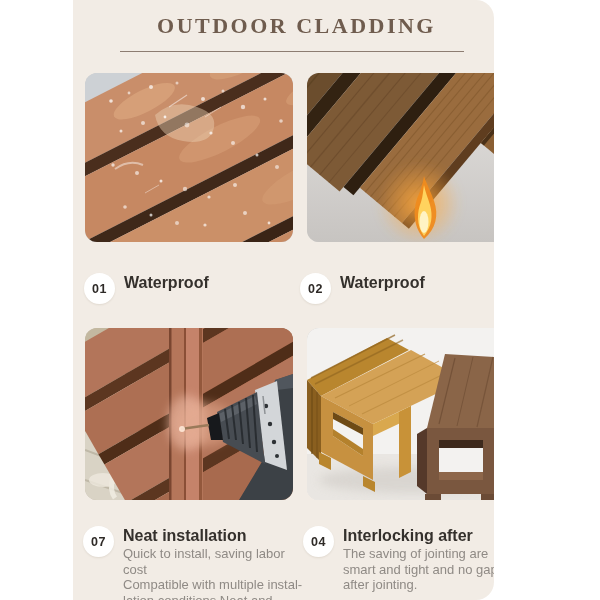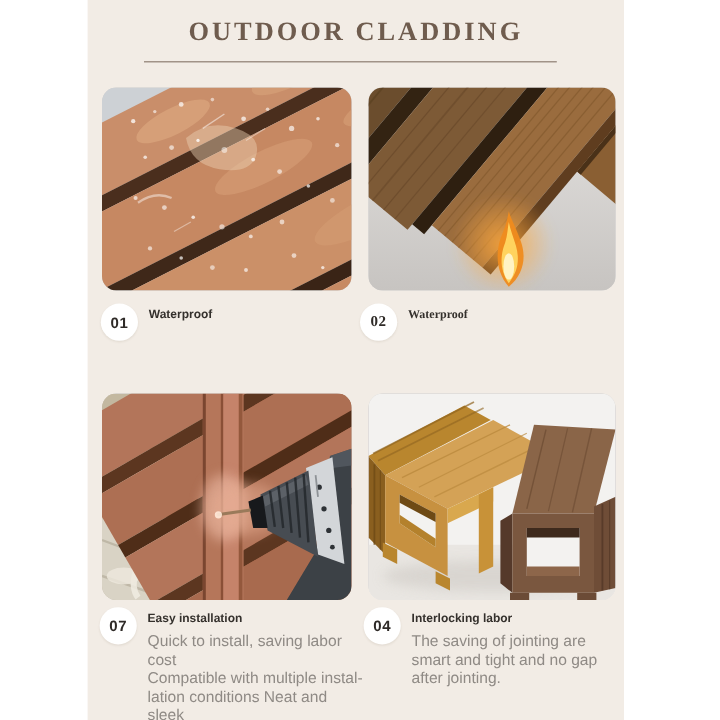--- a/index.html
+++ b/index.html
@@ -1,45 +1,45 @@
 <!DOCTYPE html>
 <html style="--page-bg: #ffffff; --panel-bg: #f2ece5; --title-color: #6f5c4e; --divider-color: #8d7d72; --badge-bg: #ffffff; --badge-text-color: #2e2a27; --feature-title-color: #34302c; --feature-desc-color: #8f8a85;"><head>
 <meta charset="utf-8">
 <style>
   html,body{margin:0;padding:0;}
   .canvas{
-    position:relative;width:600px;height:600px;overflow:hidden;
+    position:relative;width:494px;height:600px;overflow:hidden;
     background:var(--page-bg,#ffffff);
     font-family:"Liberation Sans",sans-serif;
     border-radius:18px;
   }
   .panel{position:absolute;left:73px;top:0;width:447px;height:600px;
     background:var(--panel-bg,#f2ece5);}
   .page-title{position:absolute;left:73px;top:13px;width:447px;margin:0;
     text-align:center;font-family:"Liberation Serif",serif;font-weight:700;
     font-size:22px;letter-spacing:2.5px;color:var(--title-color,#6f5c4e);}
   .divider{position:absolute;left:120px;top:51px;width:344px;height:1px;
     background:var(--divider-color,#8d7d72);}
   .card{position:absolute;border-radius:12px;overflow:hidden;background:#ccc;}
   .card svg{display:block;width:100%;height:100%;}
   .card1{left:85px;top:73px;width:208px;height:169px;}
   .card2{left:307px;top:73px;width:206px;height:169px;}
   .card3{left:85px;top:328px;width:208px;height:172px;}
   .card4{left:307px;top:328px;width:206px;height:172px;}
-  .feature{position:absolute;display:flex;gap:9px;align-items:flex-start;}
+  .feature{position:absolute;display:flex;gap:9px;align-items:flex-start;margin-top:20px;}
   .f1{left:84px;top:253px;width:216px;}
-  .f2{left:300px;top:253px;width:220px;font-family:Liberation Serif, serif;}
+  .f2{left:300px;top:253px;width:220px;}
   .f3{left:83px;top:506px;width:222px;}
   .f4{left:303px;top:506px;width:217px;}
   .badge{width:31px;height:31px;border-radius:50%;flex:0 0 auto;
     background:var(--badge-bg,#ffffff);display:flex;align-items:center;justify-content:center;
     font-size:12.5px;font-weight:700;letter-spacing:.5px;
     color:var(--badge-text-color,#2e2a27);box-shadow:0 1px 2px rgba(80,55,30,.10);}
   .ftext{min-width:0;}
-  .ftitle{margin:1px 0 2px;font-size:10px;font-weight:700;line-height:17px;
+  .ftitle{margin:1px 0 2px;font-size:16px;font-weight:700;line-height:17px;
     color:var(--feature-title-color,#34302c);}
   .fdesc{margin:0;font-size:13px;line-height:15.5px;white-space:pre-line;
     color:var(--feature-desc-color,#8f8a85);}
   .f2 .fdesc{margin-top:5px;}
 </style>
 </head>
 <body>
 
 <div class="canvas">
   <div class="panel"></div>
@@ -282,32 +282,32 @@
     <div class="ftext">
       <h3 class="ftitle">Waterproof</h3>
     </div>
   </div>
 
   <div class="feature f3">
     <div class="badge">
       <span>07</span>
     </div>
     <div class="ftext">
-      <h3 class="ftitle">Easy installation</h3>
+      <h3 class="ftitle">Neat installation</h3>
       <p class="fdesc">Quick to install, saving labor cost
 Compatible with multiple instal-
 lation conditions Neat and sleek
 with fasteners concealed</p>
     </div>
   </div>
 
   <div class="feature f4">
     <div class="badge">
       <span>04</span>
     </div>
     <div class="ftext">
-      <h3 class="ftitle">Interlocking labor</h3>
+      <h3 class="ftitle">Interlocking after</h3>
       <p class="fdesc">The saving of jointing are
 smart and tight and no gap
 after jointing.</p>
     </div>
   </div>
 </div>
 
 </body></html>

